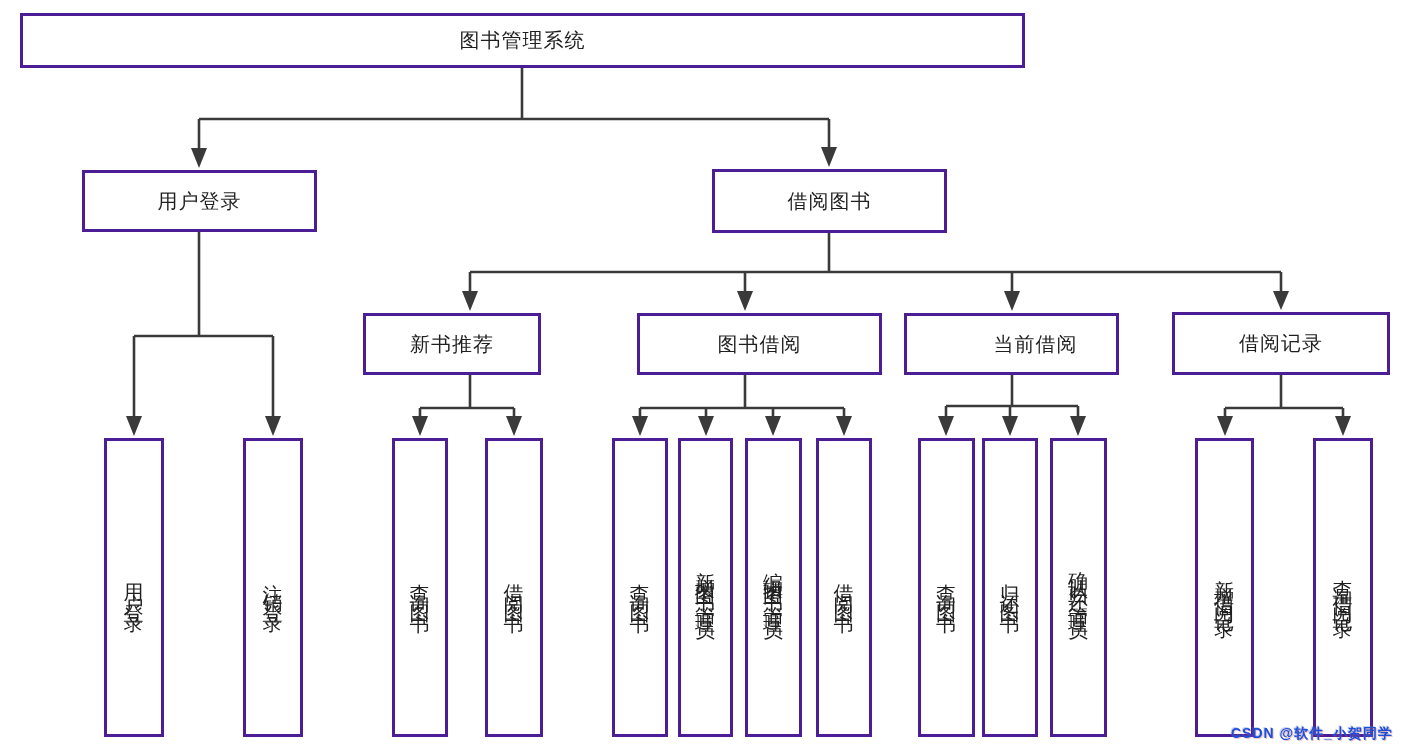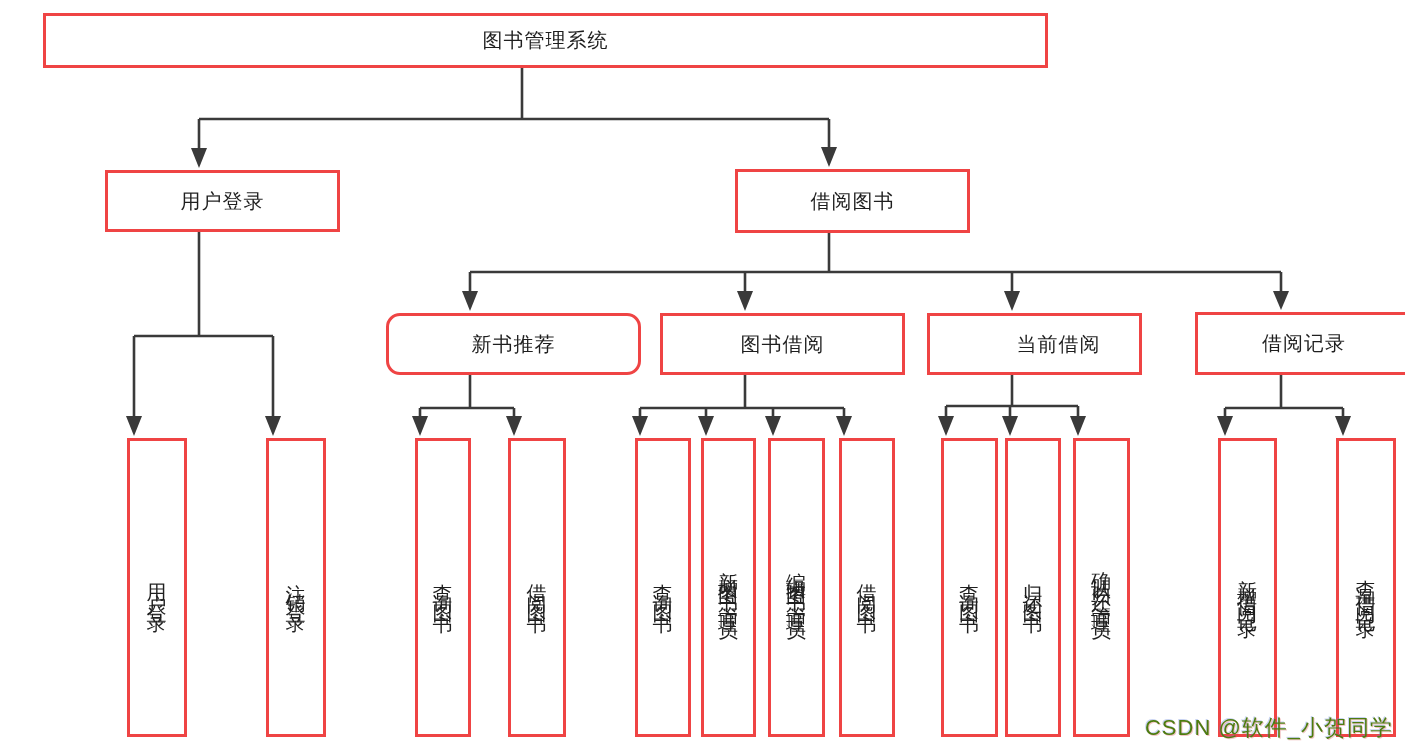--- a/index.html
+++ b/index.html
@@ -17,34 +17,33 @@
   }
   #wires {
     position: absolute;
     left: 0; top: 0;
     width: 1405px;
     height: 747px;
   }
   .box {
     position: absolute;
     box-sizing: border-box;
-    border: 3px solid #ef4444;
+    border: 3px solid #4c1d95;
     background: #ffffff;
     display: flex;
     align-items: center;
     justify-content: center;
     color: #1f1f1f;
     text-align: center;
-    margin-left: 23px;
   }
   .h-label { font-size: 20px; letter-spacing: 1px; white-space: nowrap; }
   .root-box  { left: 20px;  top: 13px;  width: 1005px; height: 55px; }
   .lvl2-a    { left: 82px;  top: 170px; width: 235px;  height: 62px; }
   .lvl2-b    { left: 712px; top: 169px; width: 235px;  height: 64px; }
-  .lvl3-a    { left: 363px;  top: 313px; width: 255px; height: 62px; border-radius: 14px; }
+  .lvl3-a    { left: 363px;  top: 313px; width: 178px; height: 62px; }
   .lvl3-b    { left: 637px;  top: 313px; width: 245px; height: 62px; }
   .lvl3-c    { left: 904px;  top: 313px; width: 215px; height: 62px; padding-left: 48px; }
   .lvl3-d    { left: 1172px; top: 312px; width: 218px; height: 63px; }
   .leaf {
     top: 438px;
     height: 299px;
     writing-mode: vertical-rl;
     font-size: 20px;
     letter-spacing: 10px;
     line-height: 1;
@@ -60,25 +59,26 @@
   .g3l4 { left: 816px;  width: 56px; }
   .g4l1 { left: 918px;  width: 57px; }
   .g4l2 { left: 982px;  width: 56px; }
   .g4l3 { left: 1050px; width: 57px; letter-spacing: 7px; }
   .g5l1 { left: 1195px; width: 59px; letter-spacing: 8px; }
   .g5l2 { left: 1313px; width: 60px; letter-spacing: 8px; }
   .watermark {
     position: absolute;
     right: 12px;
     bottom: 4px;
-    font-size: 22px;
-    color: #4d7c0f;
+    font-size: 14px;
+    color: #1d4ed8;
     letter-spacing: 1px;
     text-shadow: 1px 1px 0 rgba(214, 88, 88, 0.35), -1px -1px 0 rgba(96, 130, 214, 0.35);
     white-space: nowrap;
+    font-weight: bold;
   }
   .wire { stroke: #3a3a3a; stroke-width: 2.6; fill: none; }
   .head { fill: #3a3a3a; stroke: none; }
 </style>
 </head>
 <body>
 
 <div id="stage">
 
   <svg id="wires" viewBox="0 0 1405 747" xmlns="http://www.w3.org/2000/svg">

